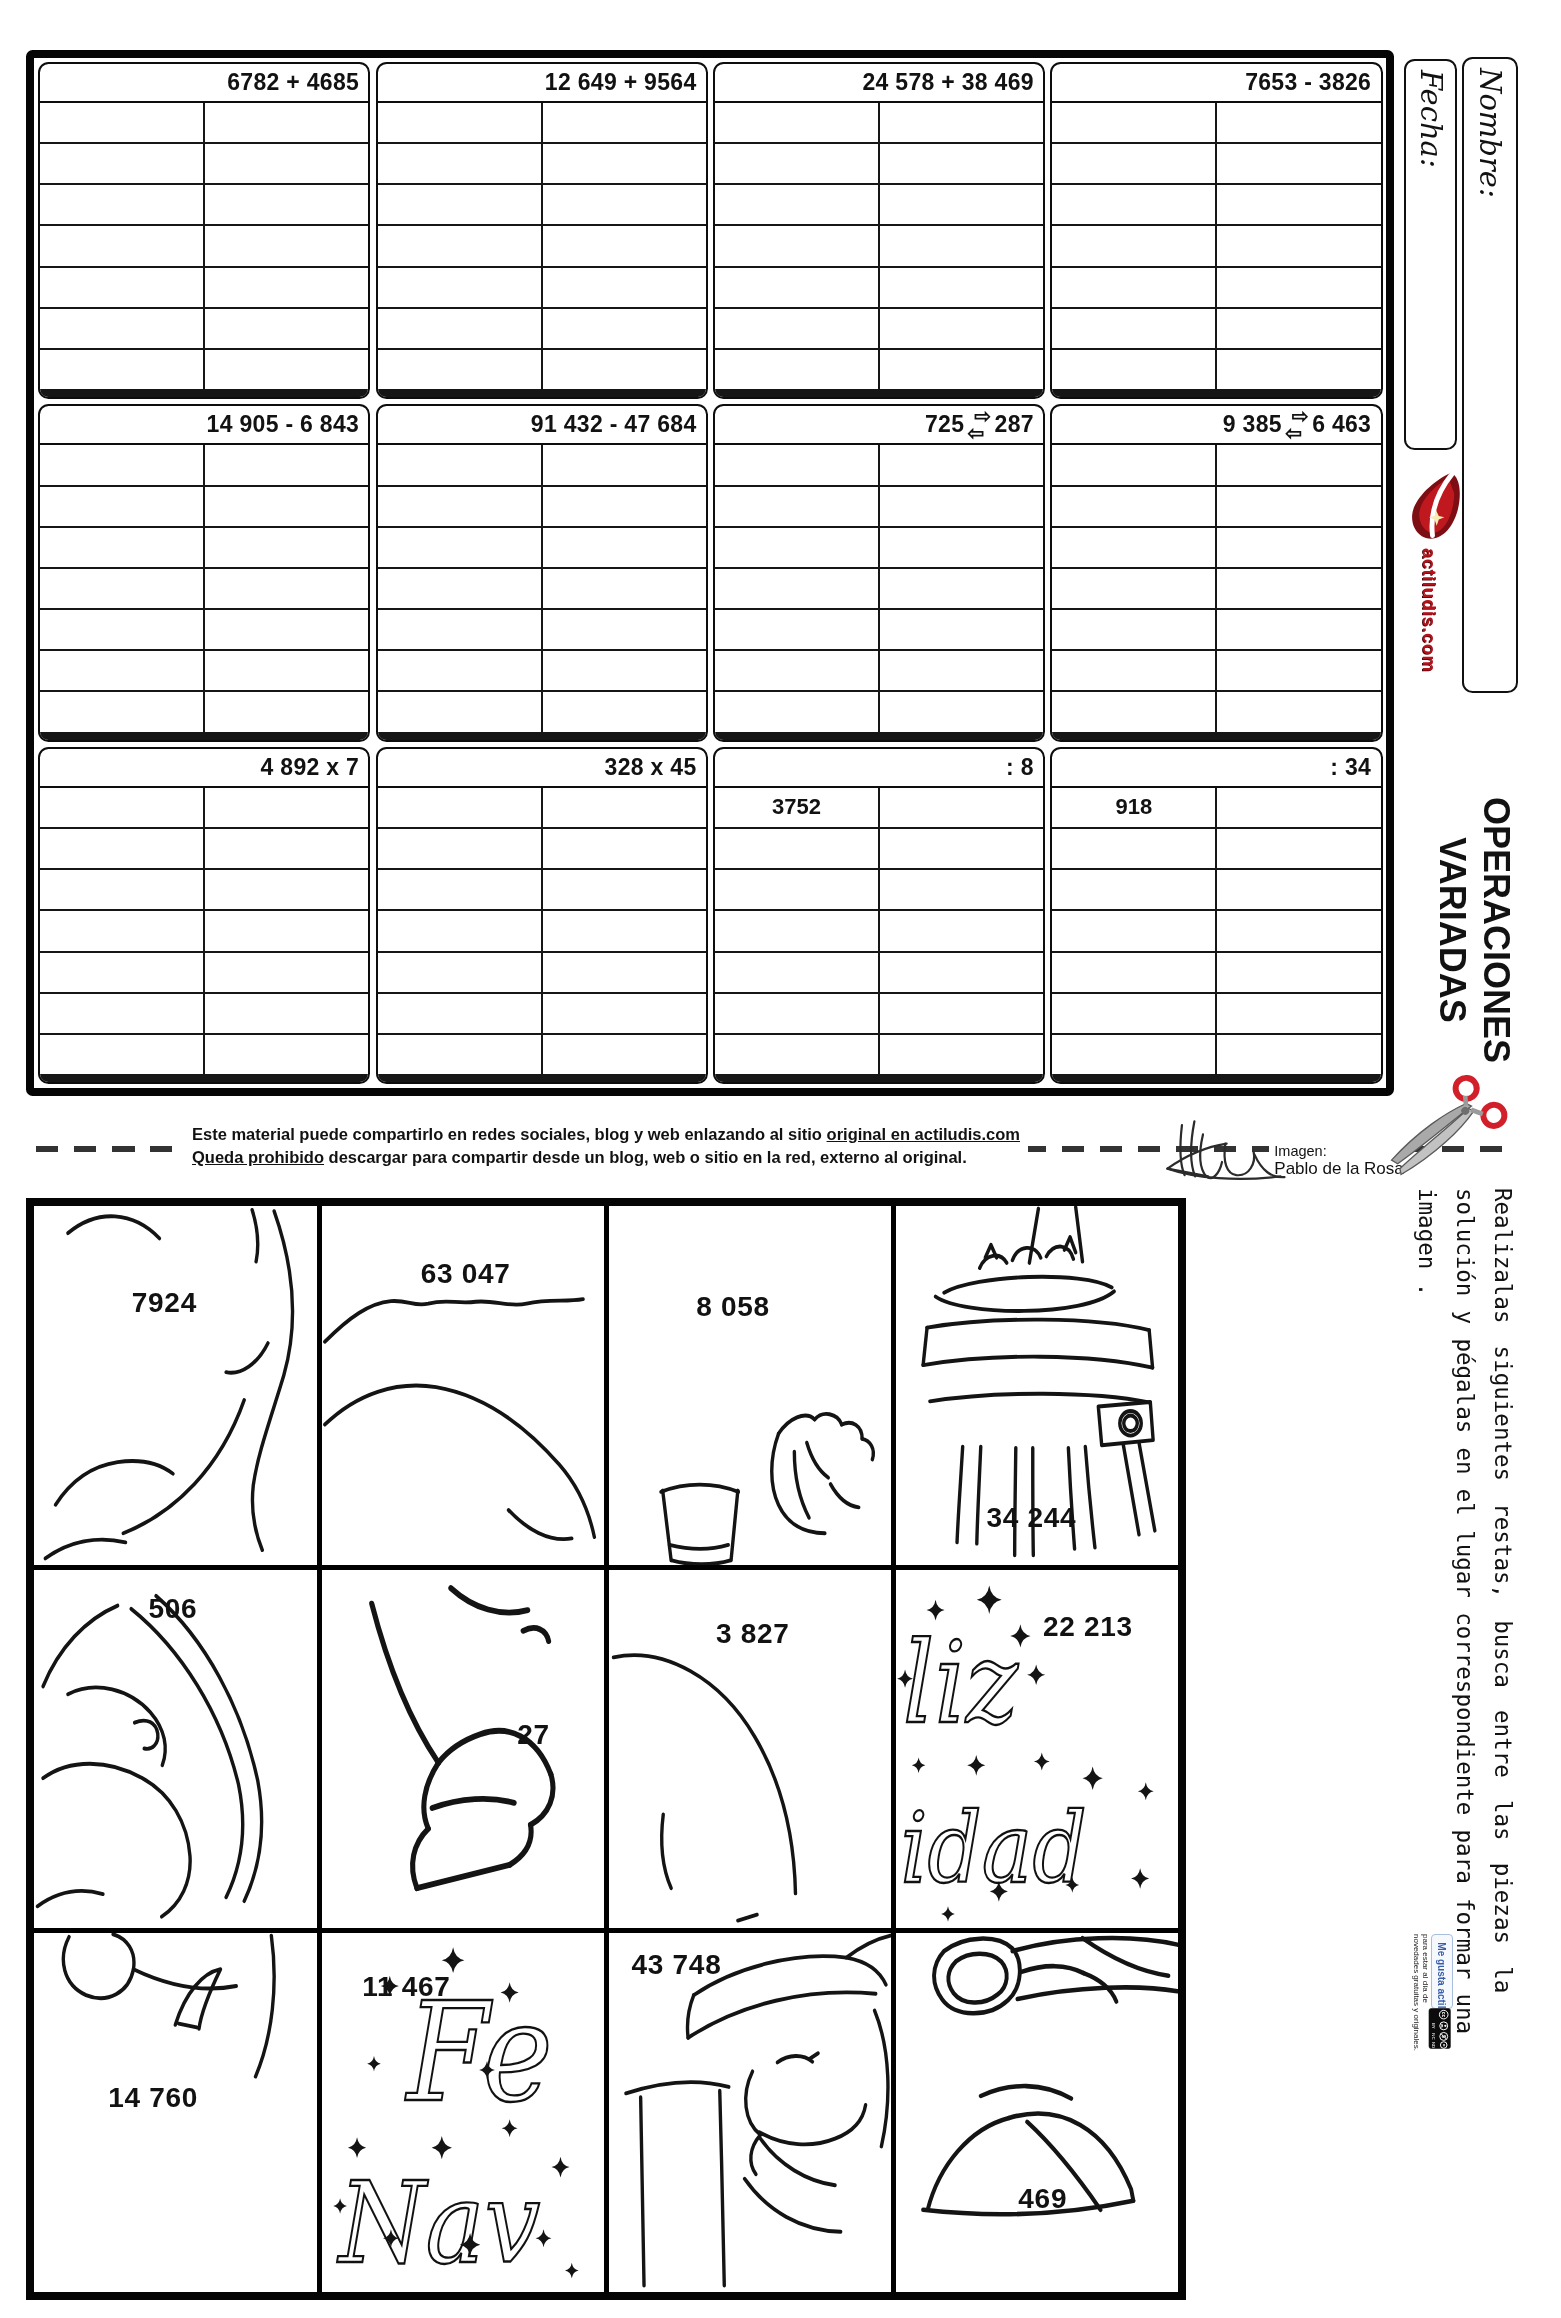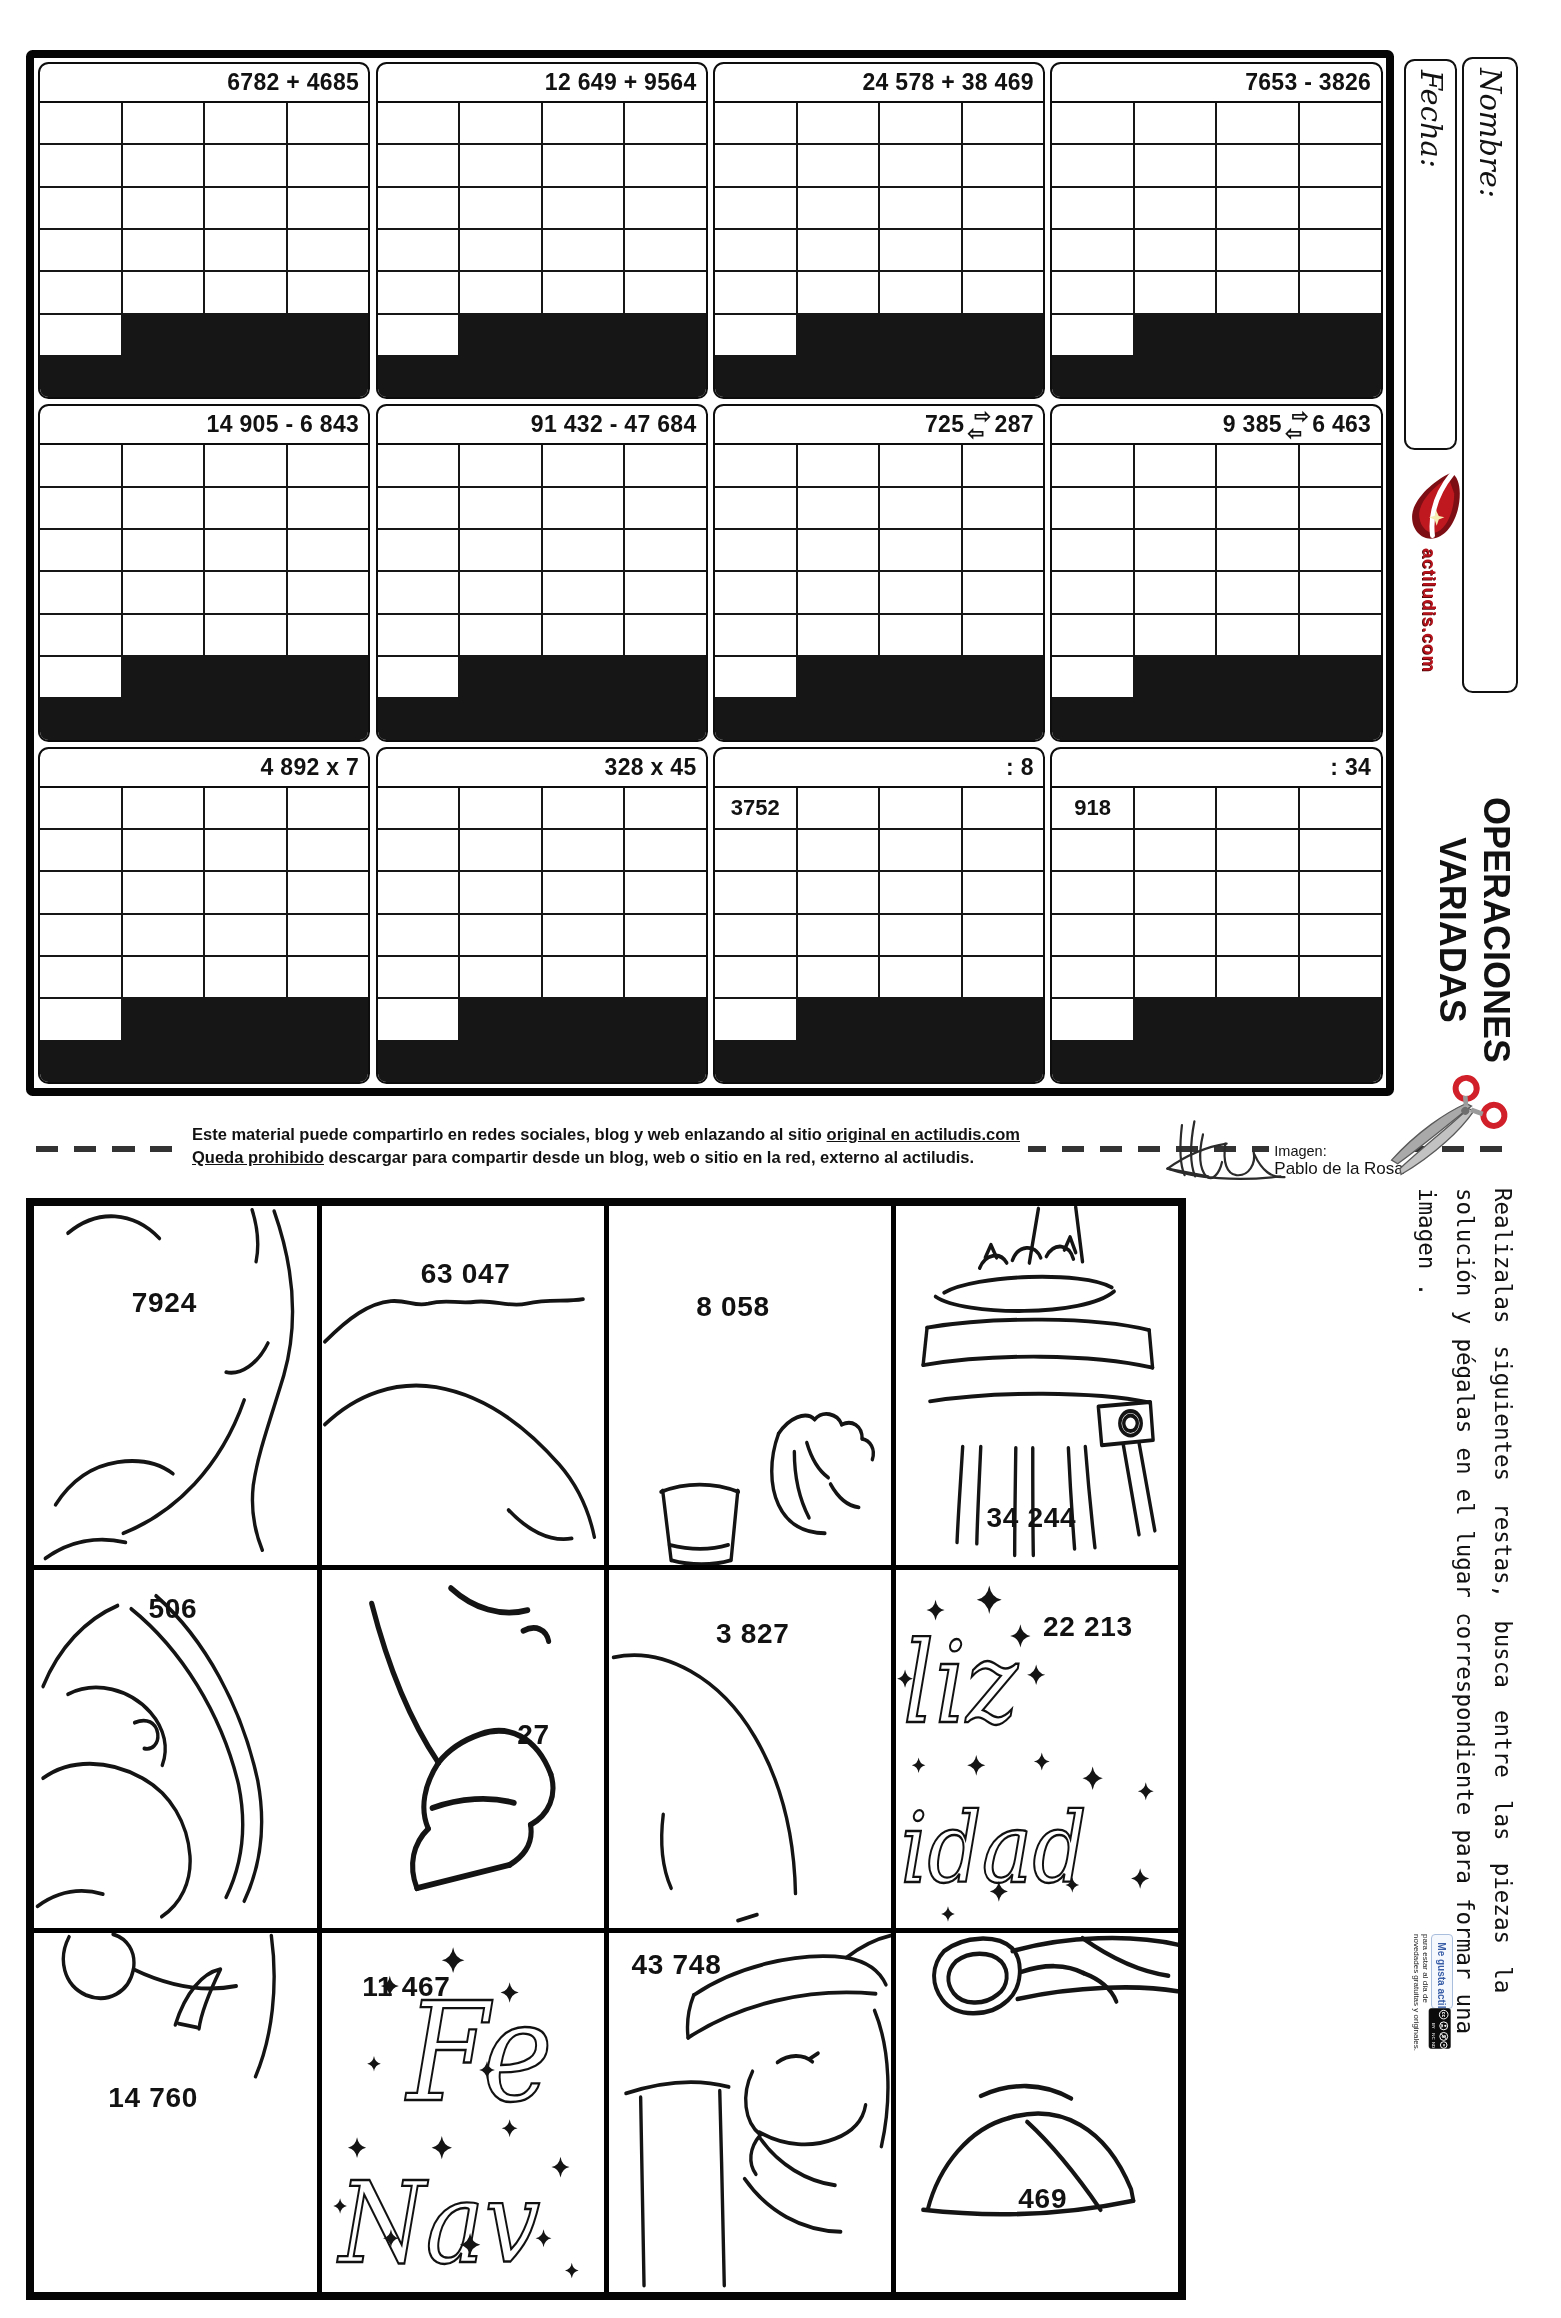--- a/index.html
+++ b/index.html
@@ -8,21 +8,21 @@
 
   
   .ops-grid{position:absolute;left:26.4px;top:50px;width:1368px;height:1046px;
     border:8px solid #050505;border-radius:6.6px;box-sizing:border-box;background:#fff;
     display:grid;grid-template-columns:repeat(4,1fr);grid-template-rows:repeat(3,1fr);padding:1.3px;}
   .op-box{border:2.6px solid #0d0d0d;border-radius:10.6px;margin:2.6px;display:flex;flex-direction:column;
     overflow:hidden;background:#fff;}
   .op-head{flex:0 0 37px;border-bottom:2px solid #0d0d0d;display:flex;align-items:center;
     justify-content:flex-end;padding-right:9.3px;font-weight:bold;font-size:23px;letter-spacing:0.3px;
     white-space:nowrap;}
-  .op-cells{flex:1;display:grid;grid-template-columns:repeat(4,1fr);grid-template-rows:repeat(7,1fr);
+  .op-cells{flex:1;display:grid;grid-template-columns:repeat(2,1fr);grid-template-rows:repeat(7,1fr);
     gap:2px;background:#161616;}
   .op-cell{background:#fff;display:flex;align-items:center;justify-content:center;
     font-weight:bold;font-size:22px;}
   .xar{display:inline-flex;flex-direction:column;align-items:center;font-size:20px;line-height:16.5px;
     font-weight:600;margin:0 6.6px;}
   .xar span:first-child{transform:translateX(3.3px);}
   .xar span:last-child{transform:translateX(-3.3px);}
 
   
   .field-box{position:absolute;border:2.6px solid #101010;border-radius:10.6px;box-sizing:border-box;
@@ -441,21 +441,21 @@
       <circle cx="176" cy="92" r="16" stroke="#d2202a" stroke-width="9" fill="none"></circle>
       <path d="M12,50 C70,40 122,44 154,52 L158,60 C110,60 60,62 16,60 Z" fill="#a9a9a9" stroke="#5a5a5a" stroke-width="2"></path>
       <path d="M10,76 C70,84 124,78 156,68 L152,60 C108,64 58,64 14,68 Z" fill="#c2c2c2" stroke="#5a5a5a" stroke-width="2"></path>
       <path d="M152,54 L160,42 M154,64 L164,80" stroke="#9a9a9a" stroke-width="7"></path>
       <circle cx="146" cy="60" r="6" fill="#6e6e6e"></circle>
     </svg>
   </div>
 
   <div class="disclaimer">
     <div><span>Este material puede compartirlo en redes sociales, blog y web enlazando al sitio </span><span class="u">original en actiludis.com</span></div>
-    <div><span class="u">Queda prohibido</span><span> descargar para compartir desde un blog, web o sitio en la red, externo al actiludis.</span></div>
+    <div><span class="u">Queda prohibido</span><span> descargar para compartir desde un blog, web o sitio en la red, externo al original.</span></div>
   </div>
 
   <div class="signature">
     <svg width="132" height="69" viewBox="0 0 200 105">
       <g stroke="#2b2b2b" stroke-width="3.4" fill="none" stroke-linecap="round">
         <path d="M36,14 C32,48 33,74 40,90"></path>
         <path d="M55,8 C48,44 48,72 56,92"></path>
         <path d="M68,28 C61,58 63,80 73,92 C82,100 93,88 97,70"></path>
         <path d="M102,42 C98,70 104,88 119,90 C138,92 149,72 145,54"></path>
         <path d="M146,58 C158,84 172,94 192,93"></path>

